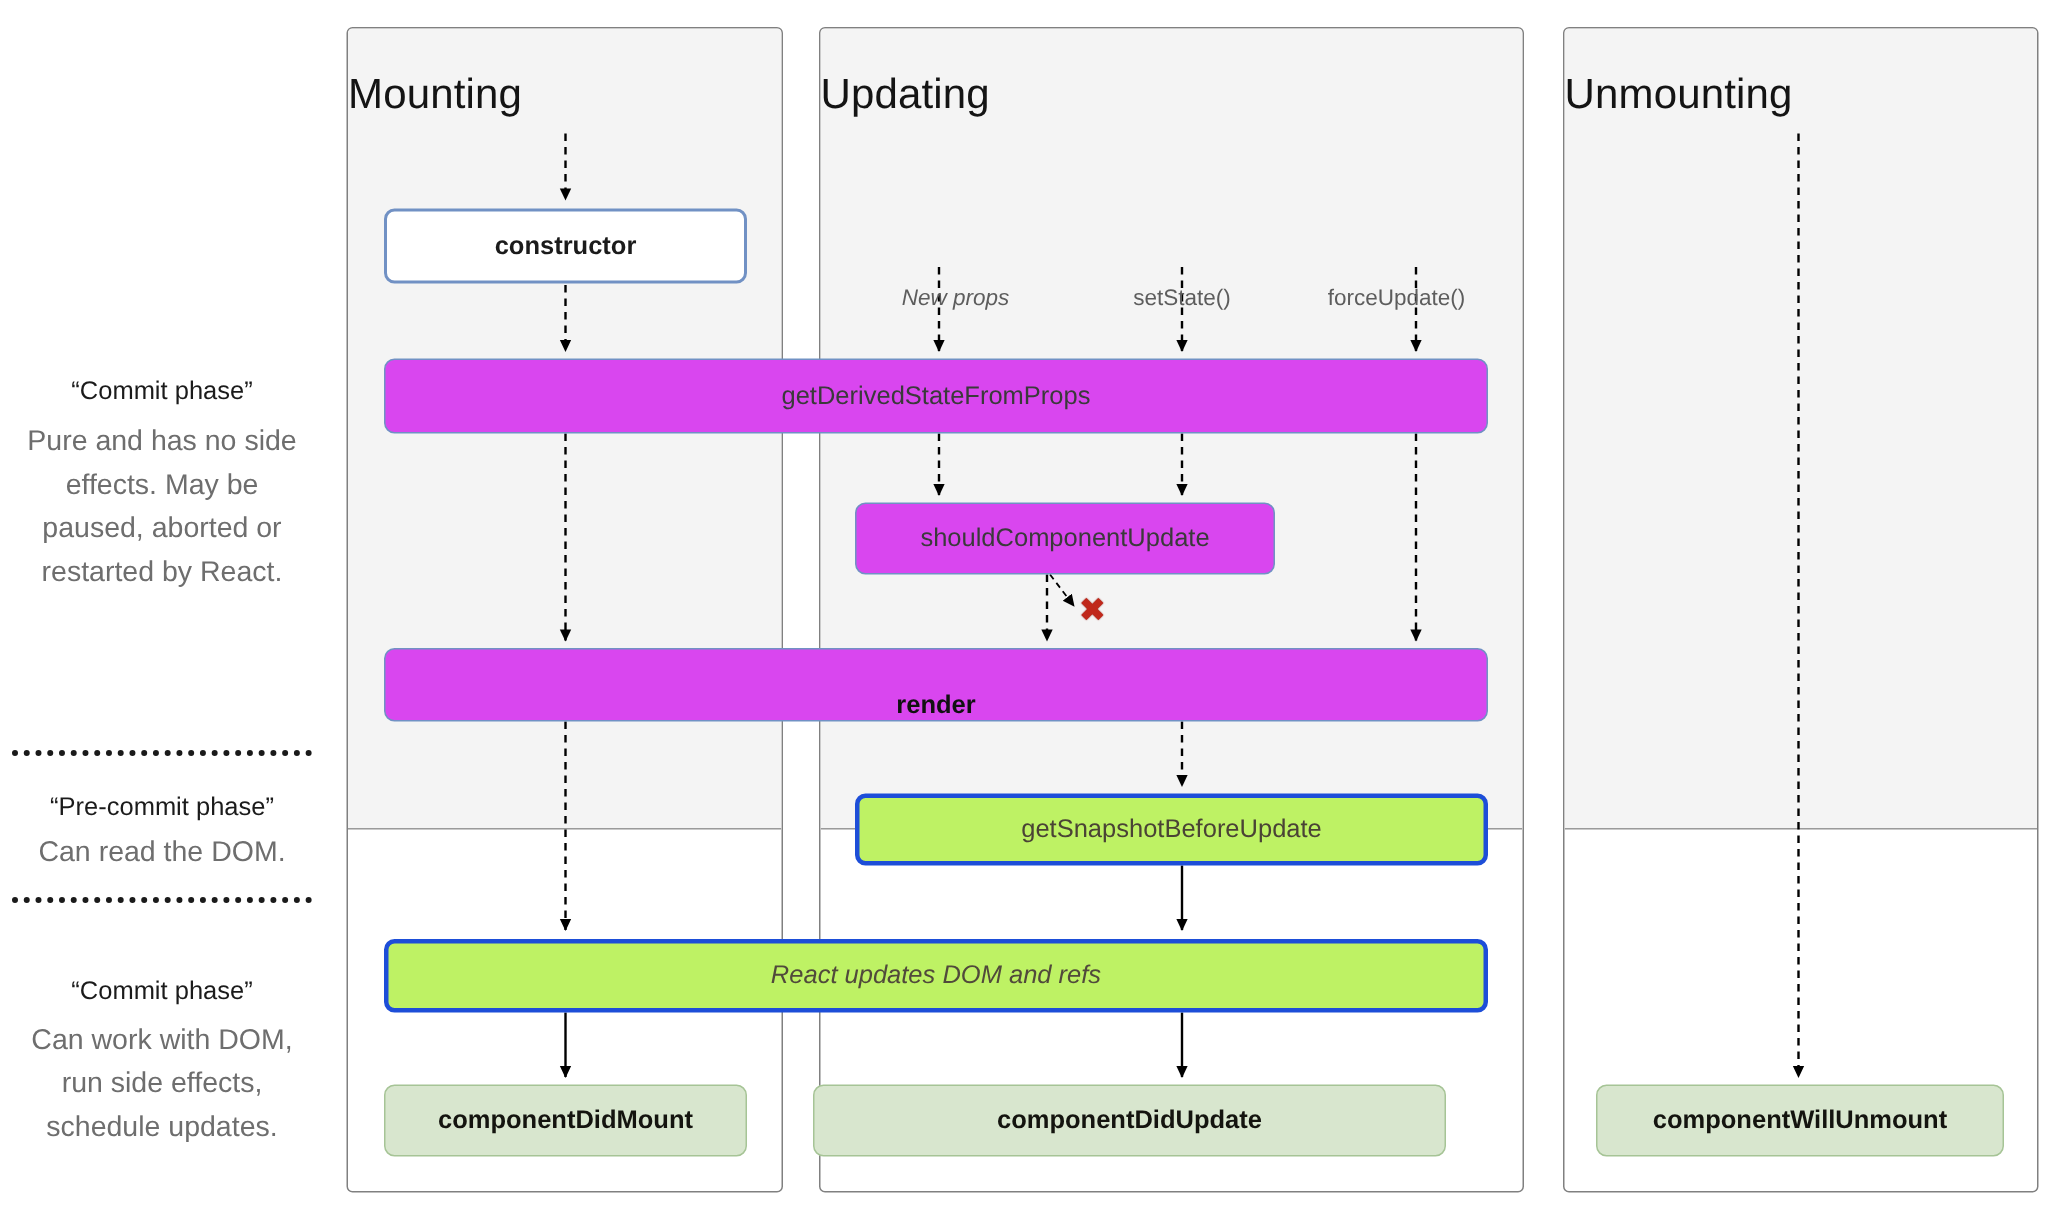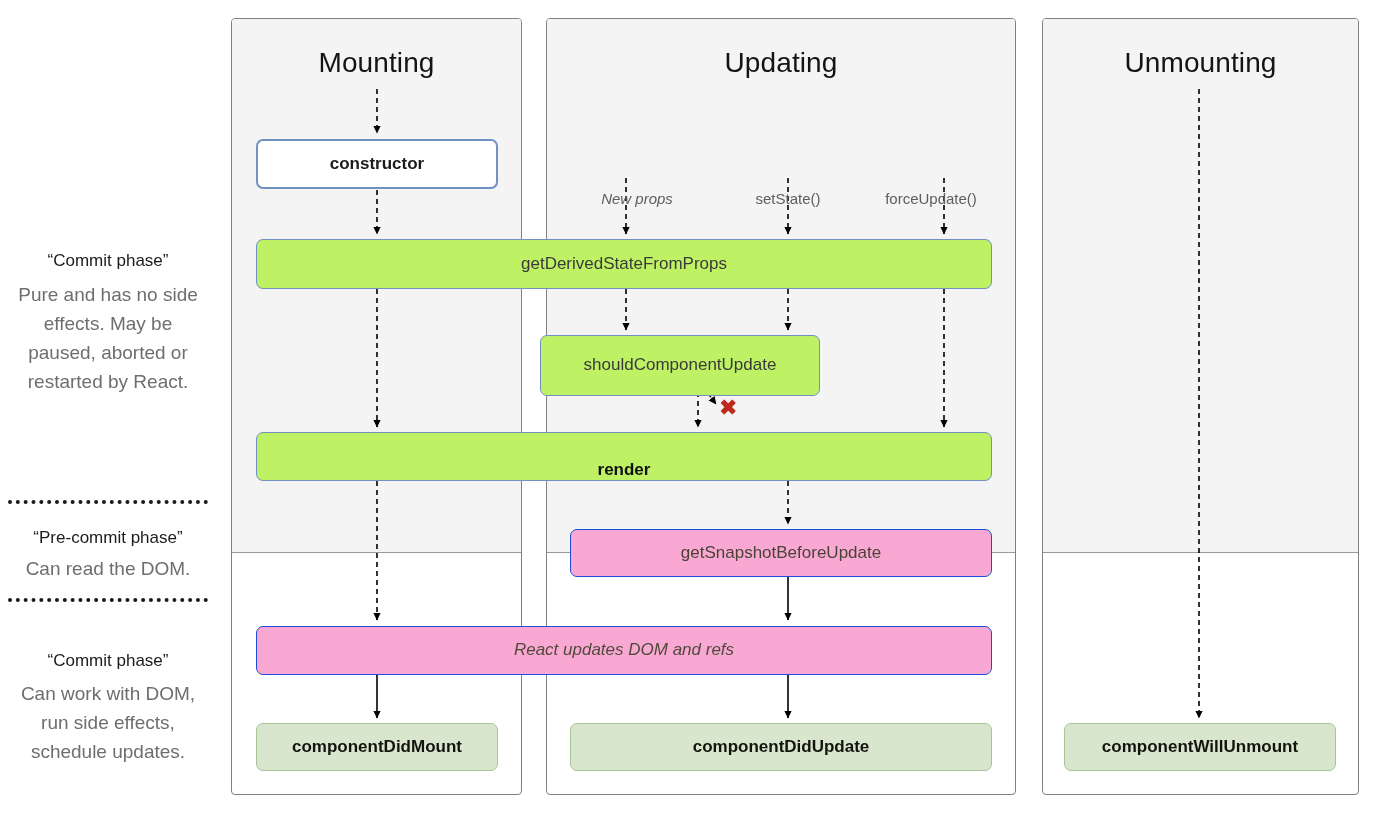--- a/index.html
+++ b/index.html
@@ -63,21 +63,21 @@
     right: 0;
     background: #f4f4f4;
     border-bottom: 1px solid #9a9a9a;
     box-sizing: border-box;
   }
   .panel-title {
     position: absolute;
     left: 0;
     right: 0;
     top: 28px;
-    text-align: center;
+    text-align: left;
     font-size: 28px;
     color: #141414;
     font-weight: 400;
     letter-spacing: 0.1px;
   }
 
   
   .node {
     position: absolute;
     box-sizing: border-box;
@@ -89,32 +89,32 @@
     font-size: 17px;
     line-height: 1.2;
   }
   .node-white {
     background: #ffffff;
     border: 2px solid #7191c4;
     color: #1b1b1b;
     font-weight: bold;
   }
   .node-blue {
-    background: #bef264;
+    background: #d946ef;
     border: 1px solid #7191c4;
     color: #3a3a3a;
   }
   .node-blue.bold {
     color: #111111;
     font-weight: bold;
     align-items: flex-end;
   }
   .node-yellow {
-    background: #f9a8d4;
-    border: 1px solid #1d4ed8;
+    background: #bef264;
+    border: 3px solid #1d4ed8;
     color: #4a4335;
   }
   .node-yellow.italic {
     font-style: italic;
     color: #514a3b;
   }
   .node-green {
     background: #d8e6ce;
     border: 1px solid #a6c496;
     color: #14140f;
@@ -235,21 +235,21 @@
   <div class="trigger" style="left:931px; top:156px;">forceUpdate()</div>
 
   <div class="node node-white" style="left:256px; top:139px; width:242px; height:50px;">
     <span>constructor</span>
   </div>
 
   <div class="node node-blue" style="left:256px; top:239px; width:736px; height:50px;">
     <span>getDerivedStateFromProps</span>
   </div>
 
-  <div class="node node-blue" style="left:540px; top:335px; width:280px; height:61px;text-align:right;">
+  <div class="node node-blue" style="left:570px; top:335px; width:280px; height:48px;text-align:right;">
     <span>shouldComponentUpdate</span>
   </div>
 
   <div class="x-mark" style="left:719px; top:397px;">✖</div>
 
   <div class="node node-blue bold" style="left:256px; top:432px; width:736px; height:49px;">
     <span>render</span>
   </div>
 
   <div class="node node-yellow" style="left:570px; top:529px; width:422px; height:48px;">
@@ -257,21 +257,21 @@
   </div>
 
   <div class="node node-yellow italic" style="left:256px; top:626px; width:736px; height:49px;">
     <span>React updates DOM and refs</span>
   </div>
 
   <div class="node node-green" style="left:256px; top:723px; width:242px; height:48px;">
     <span>componentDidMount</span>
   </div>
 
-  <div class="node node-green" style="left:570px; top:723px; width:422px; height:48px;">
+  <div class="node node-green" style="left:542px; top:723px; width:422px; height:48px;">
     <span>componentDidUpdate</span>
   </div>
 
   <div class="node node-green" style="left:1064px; top:723px; width:272px; height:48px;">
     <span>componentWillUnmount</span>
   </div>
 
 </div>
 
 </body></html>

